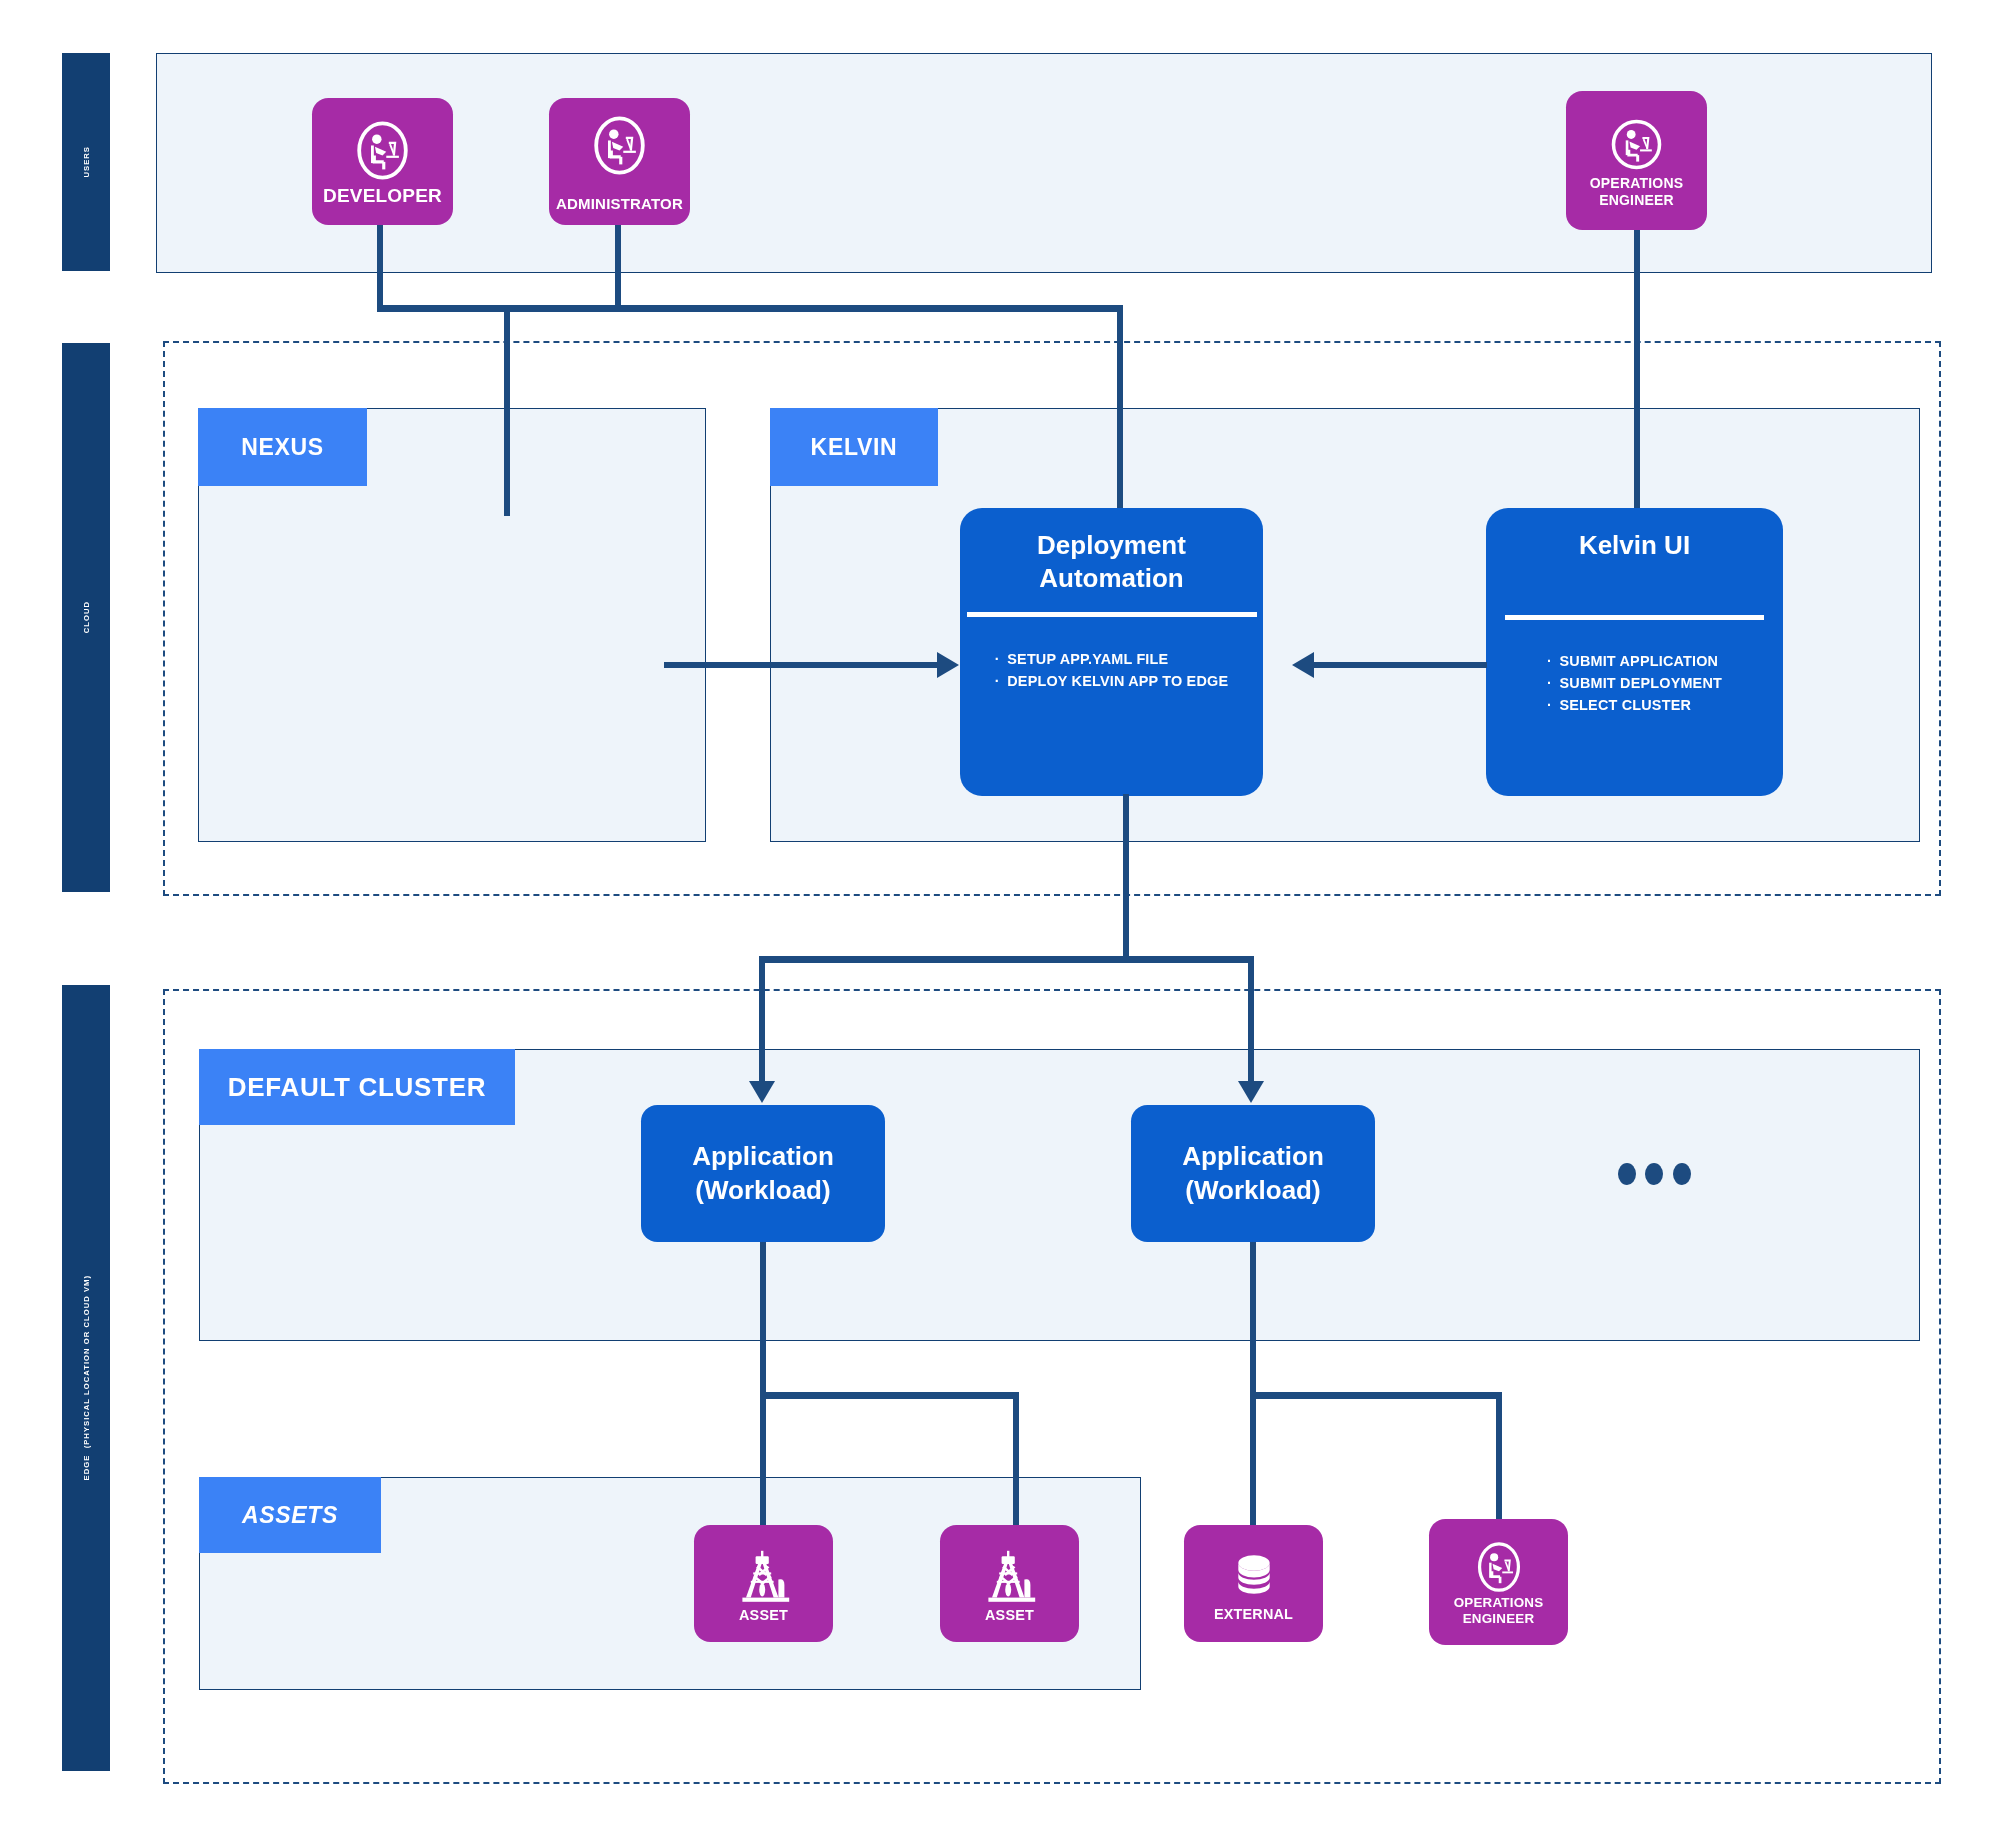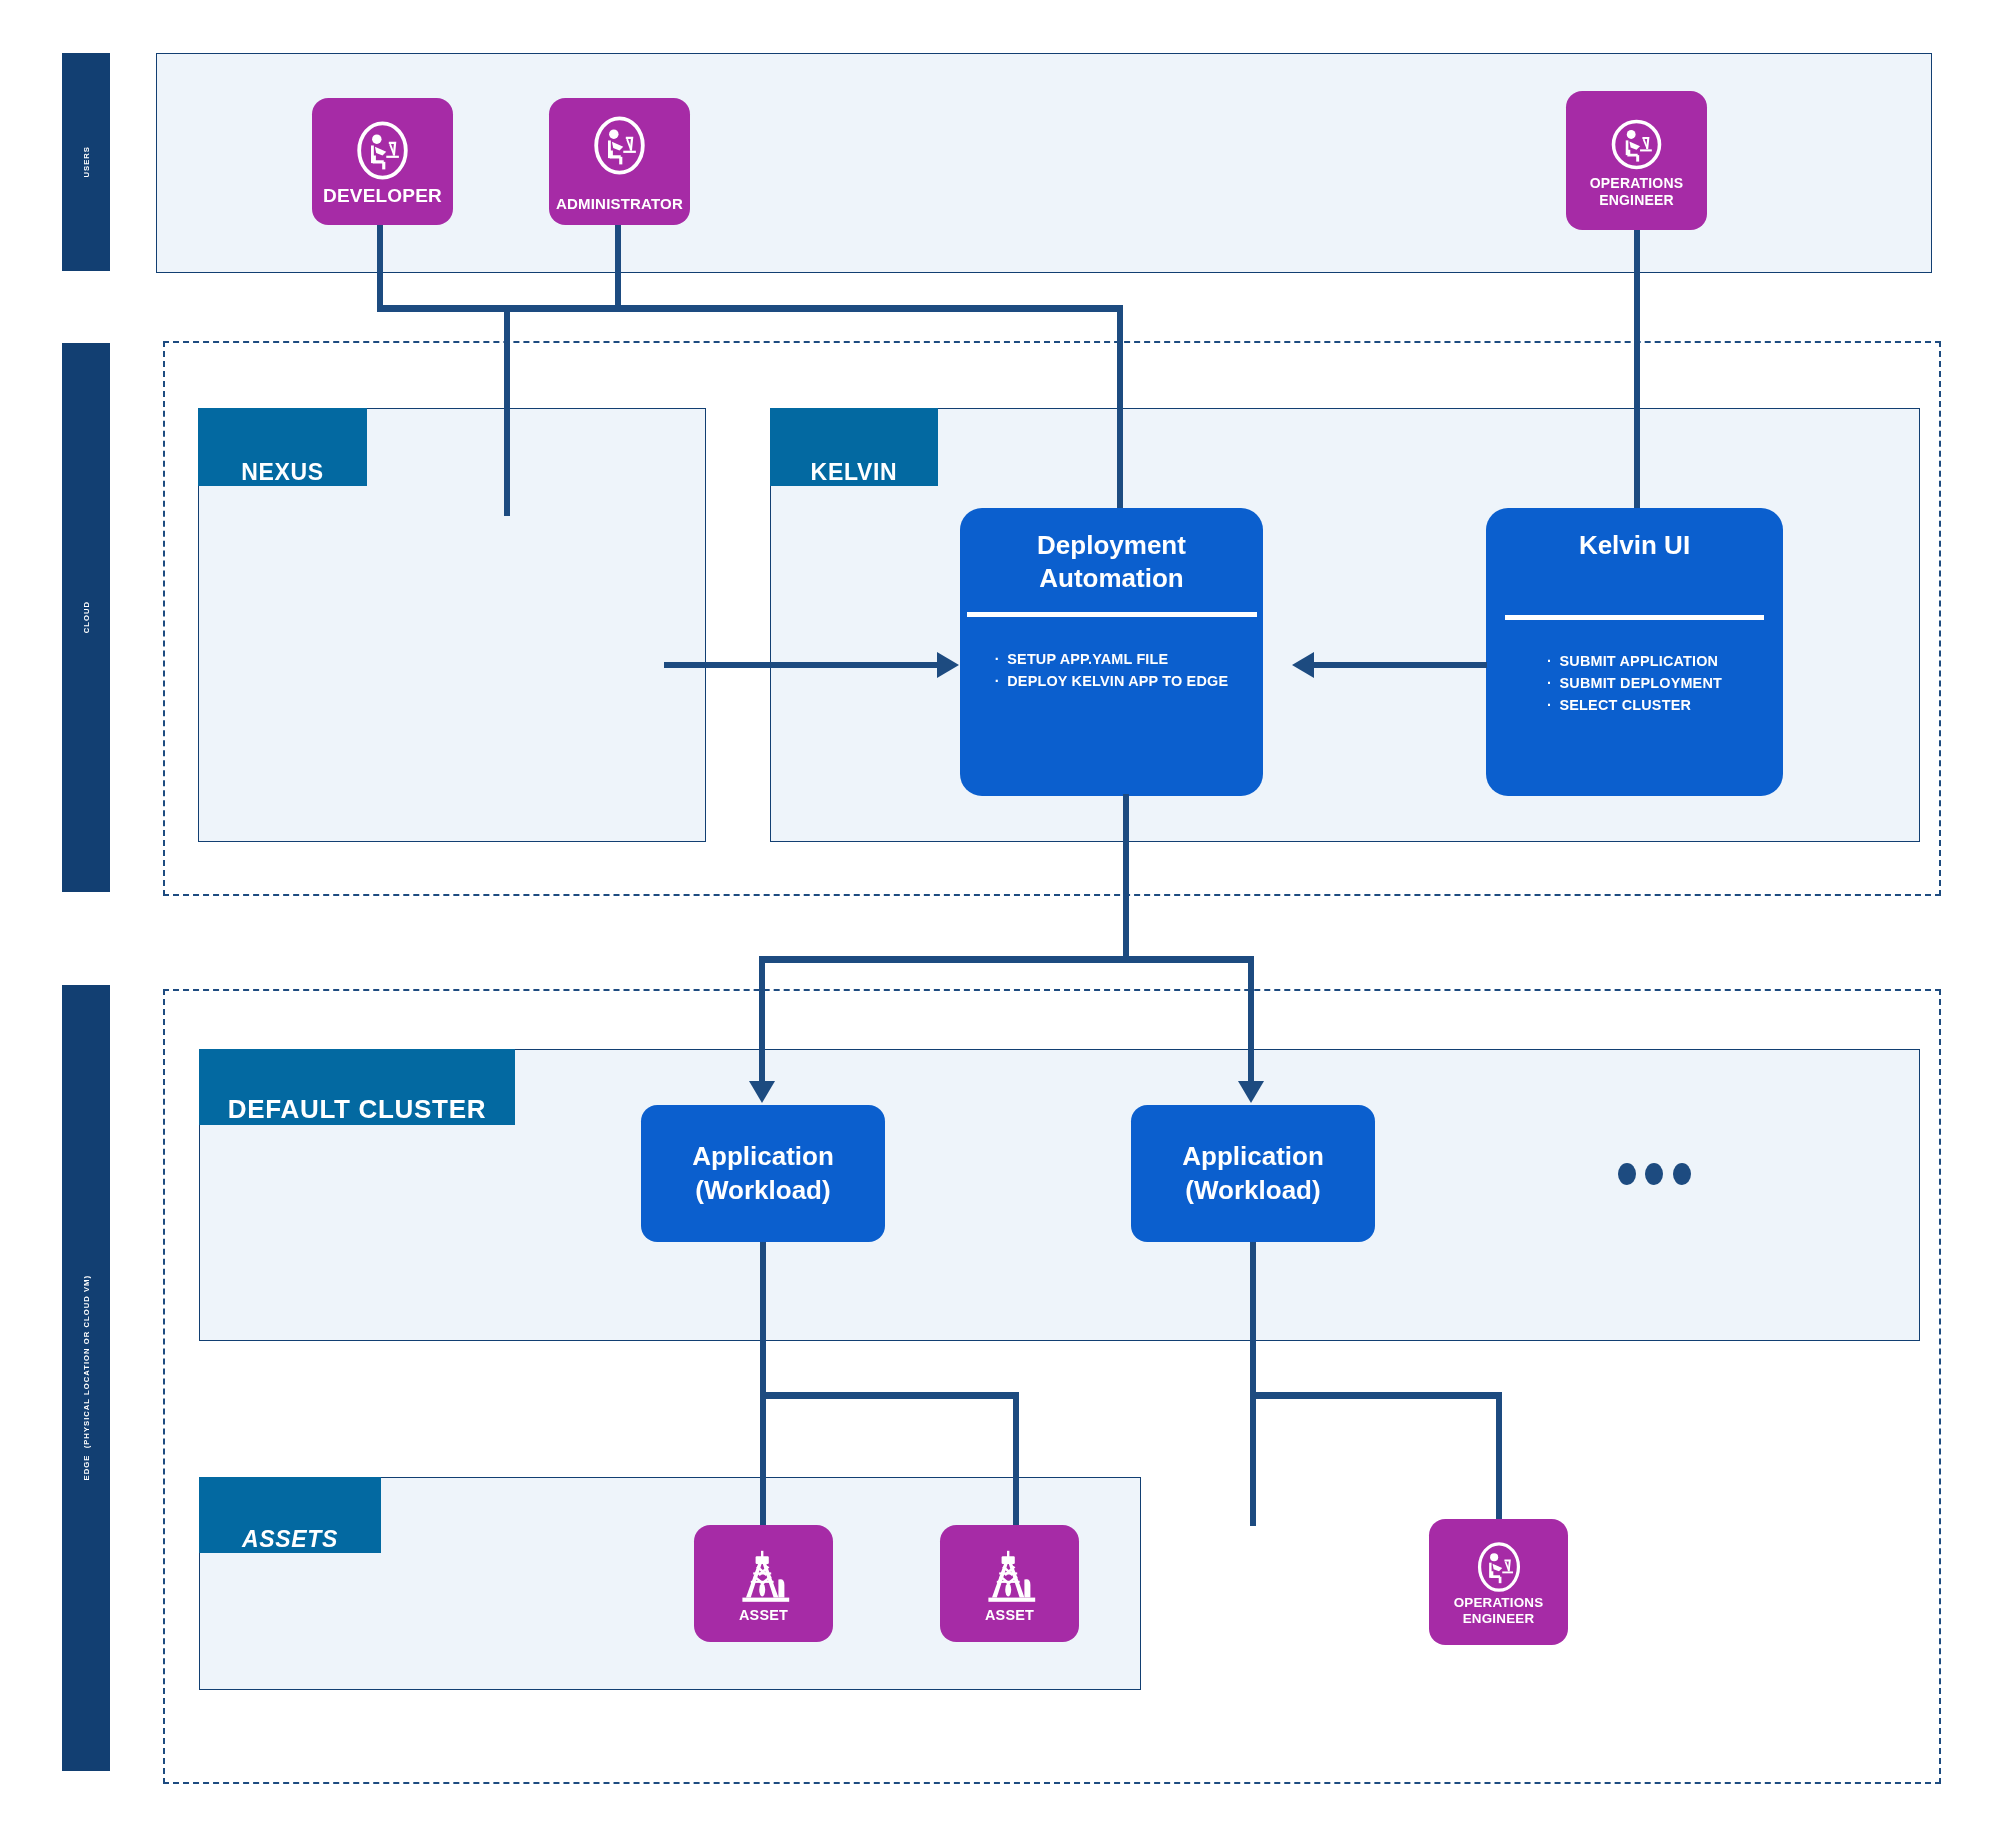--- a/index.html
+++ b/index.html
@@ -12,21 +12,21 @@
     color:#ffffff;font-weight:bold;letter-spacing:1px;
     writing-mode:vertical-rl;transform:rotate(180deg);white-space:pre;
   }
 
   
   .band{position:absolute;background:#eef4fa;border:1.4px solid #123f72;}
   .dashed-region{position:absolute;border:2.9px dashed #1d4b80;background:transparent;}
 
   
   .group-box{position:absolute;background:#eef4fa;border:1.4px solid #123f72;}
-  .group-tab{position:absolute;background:#0369a1;display:flex;align-items:flex-end;justify-content:center;}
+  .group-tab{position:absolute;background:#3b82f6;display:flex;align-items:center;justify-content:center;}
   .group-tab span{color:#fff;font-weight:bold;letter-spacing:0.7px;}
 
   
   .card{position:absolute;background:#0b5fce;border-radius:22px;color:#fff;
         display:flex;flex-direction:column;align-items:center;box-sizing:border-box;}
   .card .card-title{font-weight:bold;text-align:center;line-height:1.26;}
   .card .rule{background:#ffffff;height:5.3px;}
   .card ul{list-style:none;margin:0;padding:0;}
   .card li{font-weight:bold;letter-spacing:0.2px;white-space:nowrap;display:flex;align-items:flex-start;}
   .card li .bul{display:inline-block;width:12.5px;flex:0 0 12.5px;text-align:left;}
@@ -266,20 +266,31 @@
         <path d="M35 49 L51 62 L48 65 L32 52 Z" fill="#fff"></path>
         <path d="M60 49 L44 62 L47 65 L63 52 Z" fill="#fff"></path>
         <ellipse cx="47" cy="73" rx="5" ry="11" fill="#fff"></ellipse>
         <path d="M74 56 q10 -3 10 9 L84 86 L74 86 Z" fill="#fff"></path>
         <rect x="14" y="86" width="78" height="7" fill="#fff"></rect>
       </svg>
     </div>
     <div class="blabel" style="font-size:14.4px;">ASSET</div>
   </div>
 
+  <div class="badge" style="left:1184px;top:1525px;width:139px;height:117px;padding:10.5px 0 6.7px;">
+    <div class="bico" style="height:59px;">
+      <svg width="56" height="56" viewBox="0 0 100 100">
+        <ellipse cx="50" cy="25" rx="28" ry="14" fill="#fff"></ellipse>
+        <path d="M22 25 v12 a28 14 0 0 0 56 0 v-12 a28 14 0 0 1 -56 0 z" fill="#fff"></path>
+        <path d="M22 42 v9 a28 13 0 0 0 56 0 v-9 a28 13 0 0 1 -56 0 z" fill="#fff"></path>
+        <path d="M22 58 v9 a28 13 0 0 0 56 0 v-9 a28 13 0 0 1 -56 0 z" fill="#fff"></path>
+      </svg>
+    </div>
+    <div class="blabel" style="font-size:14.4px;">EXTERNAL</div>
+  </div>
 
   <div class="badge" style="left:1429px;top:1519px;width:139px;height:126px;padding:7.7px 0 5.8px;">
     <div class="bico" style="height:57px;">
       <svg width="54" height="54" viewBox="0 0 100 100">
         <ellipse cx="50" cy="50" rx="36" ry="43" fill="none" stroke="#fff" stroke-width="6"></ellipse>
         <circle cx="41" cy="32" r="7.5" fill="#fff"></circle>
         <path d="M34 42 L34 70" stroke="#fff" stroke-width="4.5" fill="none"></path>
         <path d="M38 44 L56 52 L50 58 L40 54 Z" fill="#fff"></path>
         <path d="M37 58 L37 68 L52 68" stroke="#fff" stroke-width="5" fill="none"></path>
         <path d="M52 68 L52 80" stroke="#fff" stroke-width="5" fill="none"></path>

